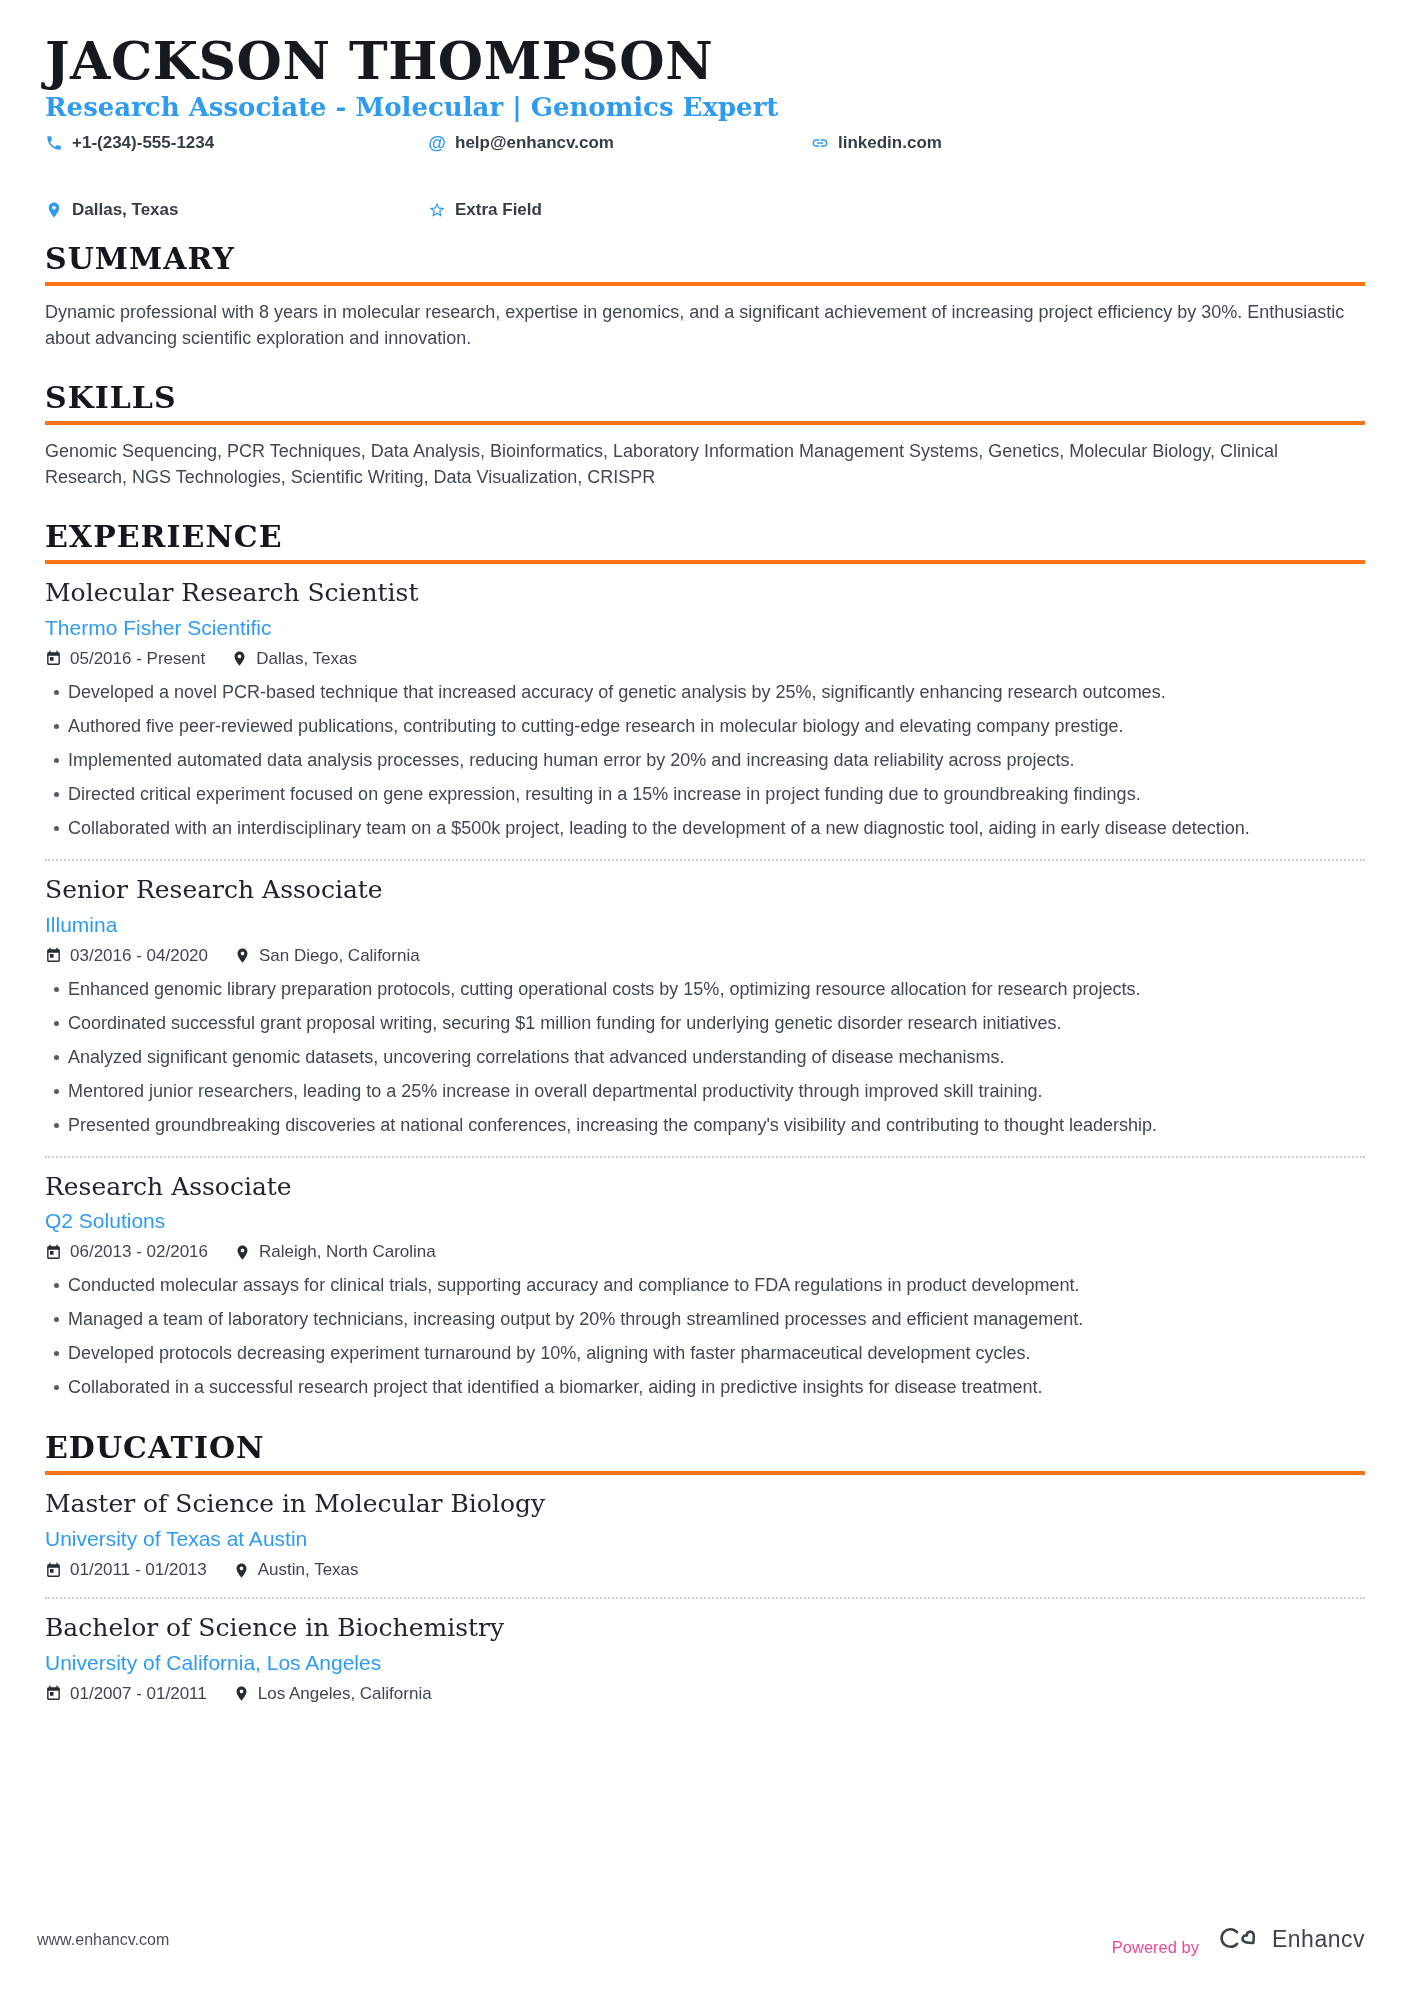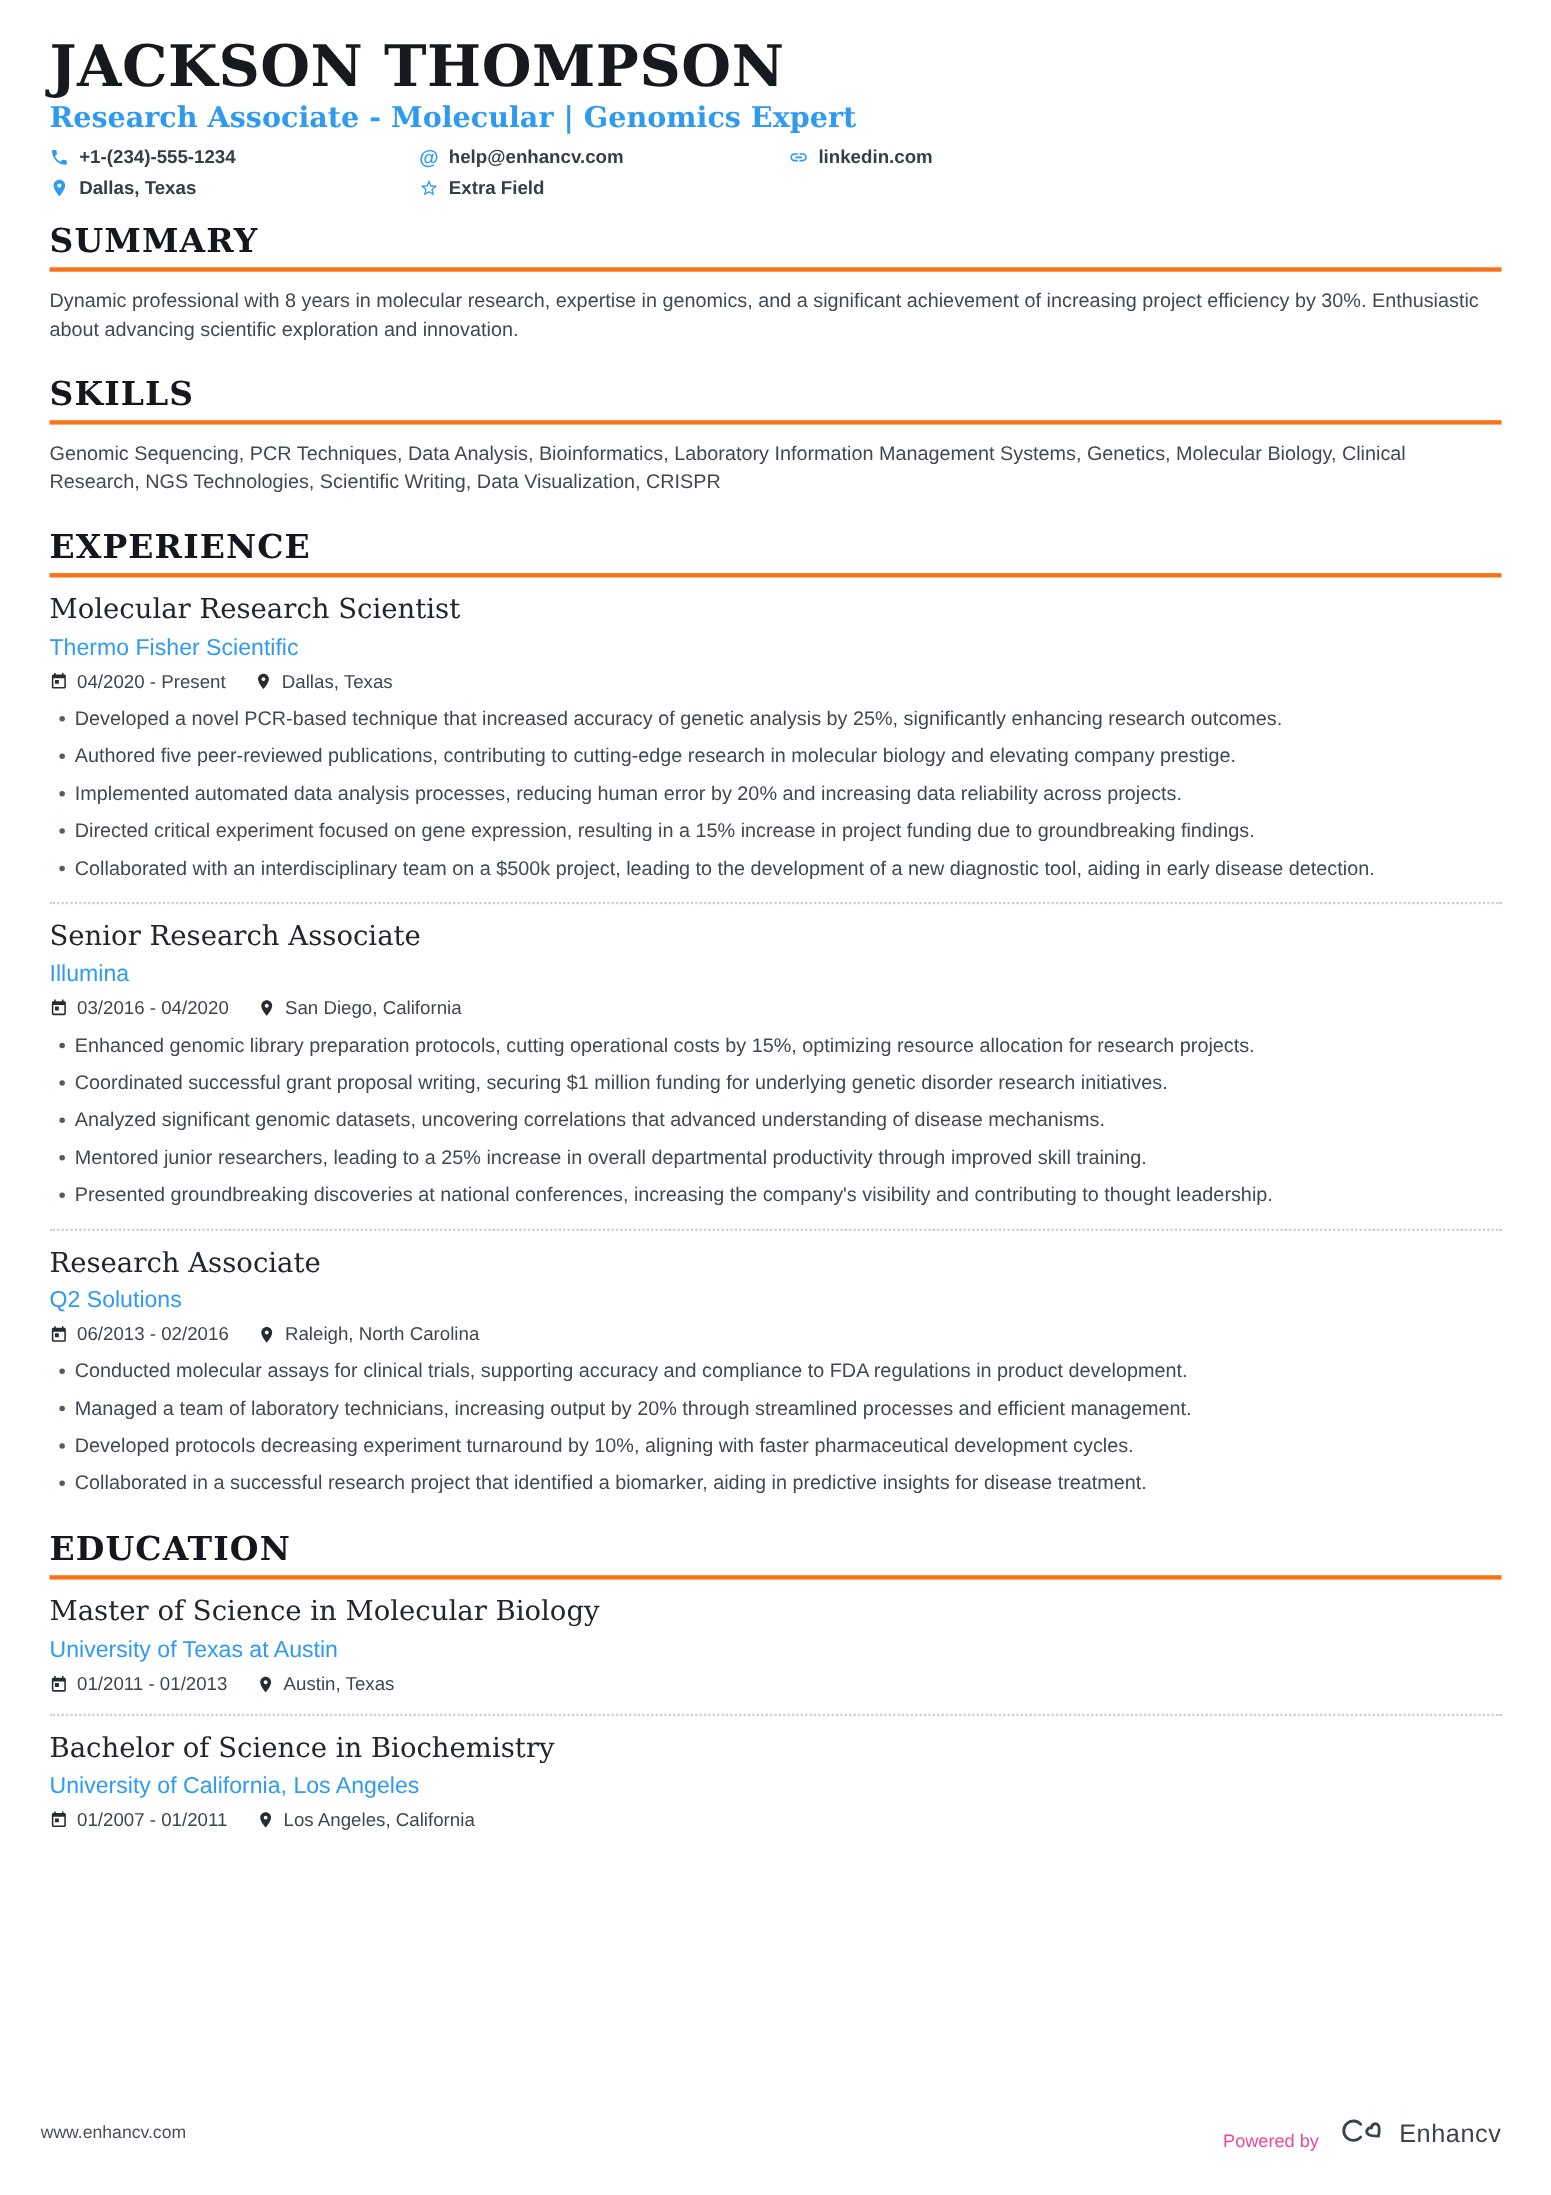--- a/index.html
+++ b/index.html
@@ -28,20 +28,21 @@
     font-size:26px;
     line-height:1.1;
     color:var(--accent,#2f9bf0);
     margin:0 0 12px 0;
   }
   .contact-grid {
     display:grid;
     grid-template-columns:336px 336px 1fr;
     row-gap:8px;
     margin-bottom:20px;
+    gap:47px;
   }
   .contact-item { display:flex; align-items:center; gap:9px;
     font-size:17px; font-weight:700; color:#363d45; }
   .contact-item .icon { width:18px; height:18px; color:var(--accent,#2f9bf0);
     display:inline-flex; align-items:center; justify-content:center; flex:0 0 18px; }
   .contact-item .icon svg { width:18px; height:18px; display:block; }
   .at-glyph { font-size:18px; font-weight:700; line-height:1; }
   
   .section { margin-top:30px; }
   .section:first-of-type { margin-top:22px; }
@@ -181,21 +182,21 @@
   <article class="entry job">
     <h4 class="entry-title">Molecular Research Scientist</h4>
     <div class="entry-org">Thermo Fisher Scientific</div>
     <div class="entry-meta">
       <span class="meta-item">
         <span class="icon">
                 <svg viewBox="0 0 24 24">
                   <path fill="currentColor" d="M19 3h-1V1h-2v2H8V1H6v2H5c-1.11 0-1.99.9-1.99 2L3 19c0 1.1.89 2 2 2h14c1.1 0 2-.9 2-2V5c0-1.1-.9-2-2-2zm0 16H5V8h14v11zM7 10h5v5H7v-5z"></path>
                 </svg>
               </span>
-        <span class="meta-text dates">04/2020 - Present</span>
+        <span class="meta-text dates">05/2016 - Present</span>
       </span>
       <span class="meta-item">
         <span class="icon">
                 <svg viewBox="0 0 24 24">
                   <path fill="currentColor" d="M12 2C8.13 2 5 5.13 5 9c0 5.25 7 13 7 13s7-7.75 7-13c0-3.87-3.13-7-7-7zm0 9.5c-1.38 0-2.5-1.12-2.5-2.5s1.12-2.5 2.5-2.5 2.5 1.12 2.5 2.5-1.12 2.5-2.5 2.5z"></path>
                 </svg>
               </span>
         <span class="meta-text location">Dallas, Texas</span>
       </span>
     </div>

